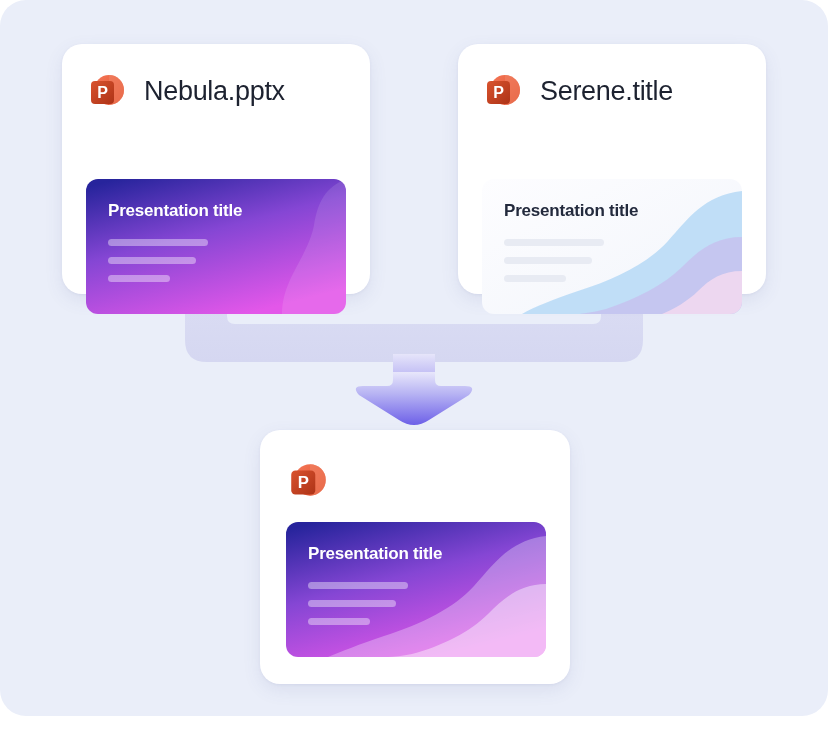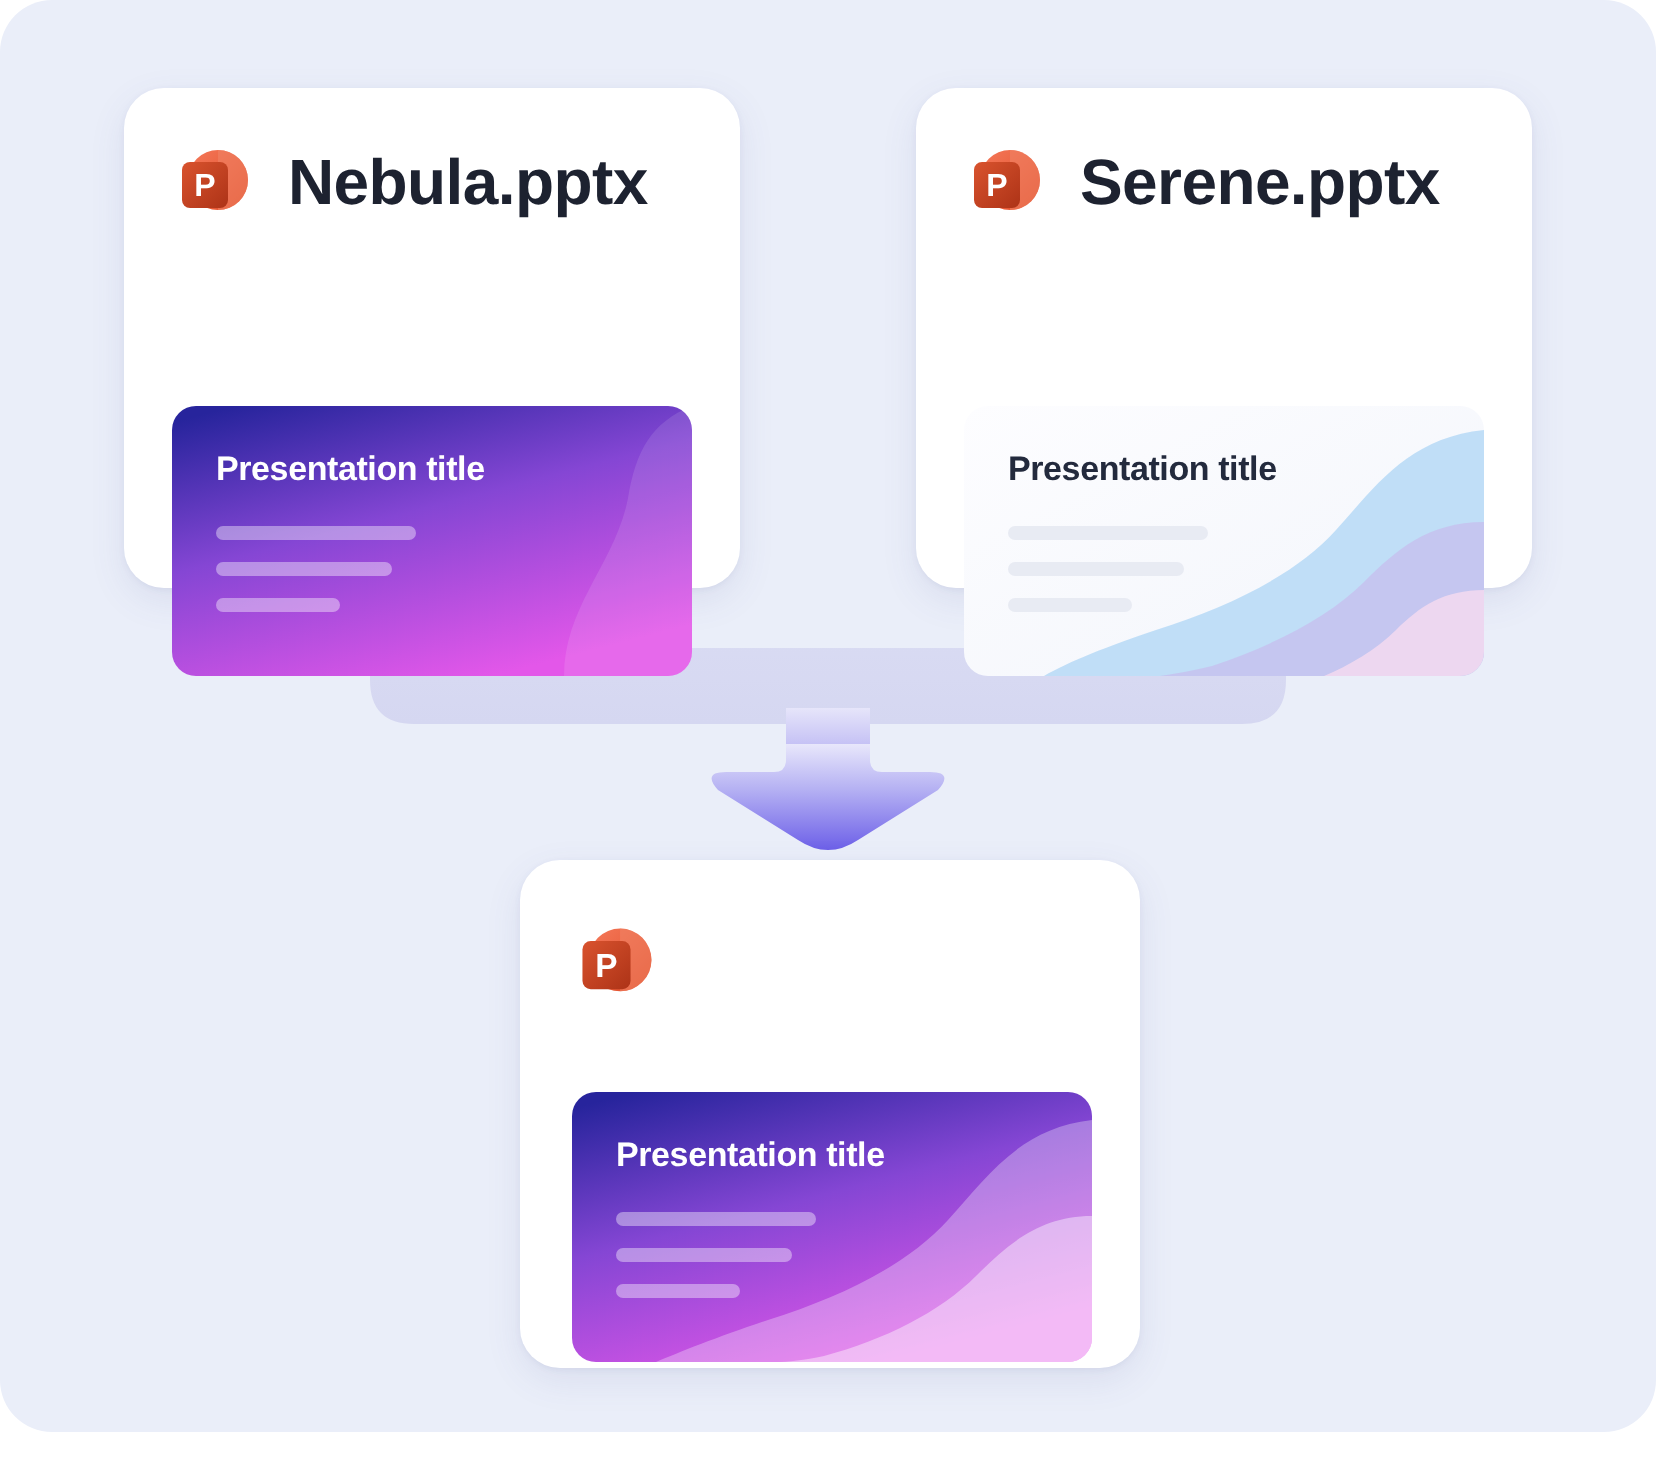--- a/index.html
+++ b/index.html
@@ -55,33 +55,32 @@
     gap: 14px;
   }
 
   .ppt-icon {
     flex: 0 0 auto;
     display: block;
   }
 
   .card-title {
     color: #1d2230;
-    font-size: 32px;
-    font-weight: 700;
+    font-size: 27px;
+    font-weight: 400;
     letter-spacing: -0.3px;
     white-space: nowrap;
     line-height: 1;
   }
 
   
   .slide {
     position: relative;
     border-radius: 12px;
     overflow: hidden;
-    margin-top: 24px;
   }
 
   .slide-title {
     position: absolute;
     font-weight: 700;
     letter-spacing: -0.2px;
     white-space: nowrap;
     z-index: 4;
   }
 
@@ -232,21 +231,21 @@
   </div>
 
   <div class="card" id="card-serene">
     <div class="card-head">
       <svg class="ppt-icon" width="44" height="44" viewBox="0 0 44 44">
         <circle cx="23" cy="21" r="15" fill="url(#pc1)"></circle>
         <path d="M23 6 a15 15 0 0 1 0 30 z" fill="#f08567" opacity="0.55"></path>
         <rect x="5" y="12" width="23" height="23" rx="4" fill="url(#pt1)"></rect>
         <text x="16.5" y="29" text-anchor="middle" font-family="'Liberation Sans',sans-serif" font-size="16" font-weight="700" fill="#ffffff">P</text>
       </svg>
-      <div class="card-title">Serene.pptx</div>
+      <div class="card-title">Serene.title</div>
     </div>
 
     <div class="slide slide-light">
       <svg class="slide-art" viewBox="0 0 260 135" preserveAspectRatio="none">
         <defs>
           <linearGradient id="serBg" x1="0" y1="0" x2="1" y2="1">
             <stop offset="0%" stop-color="#fdfdff"></stop>
             <stop offset="100%" stop-color="#f2f5fb"></stop>
           </linearGradient>
         </defs>

